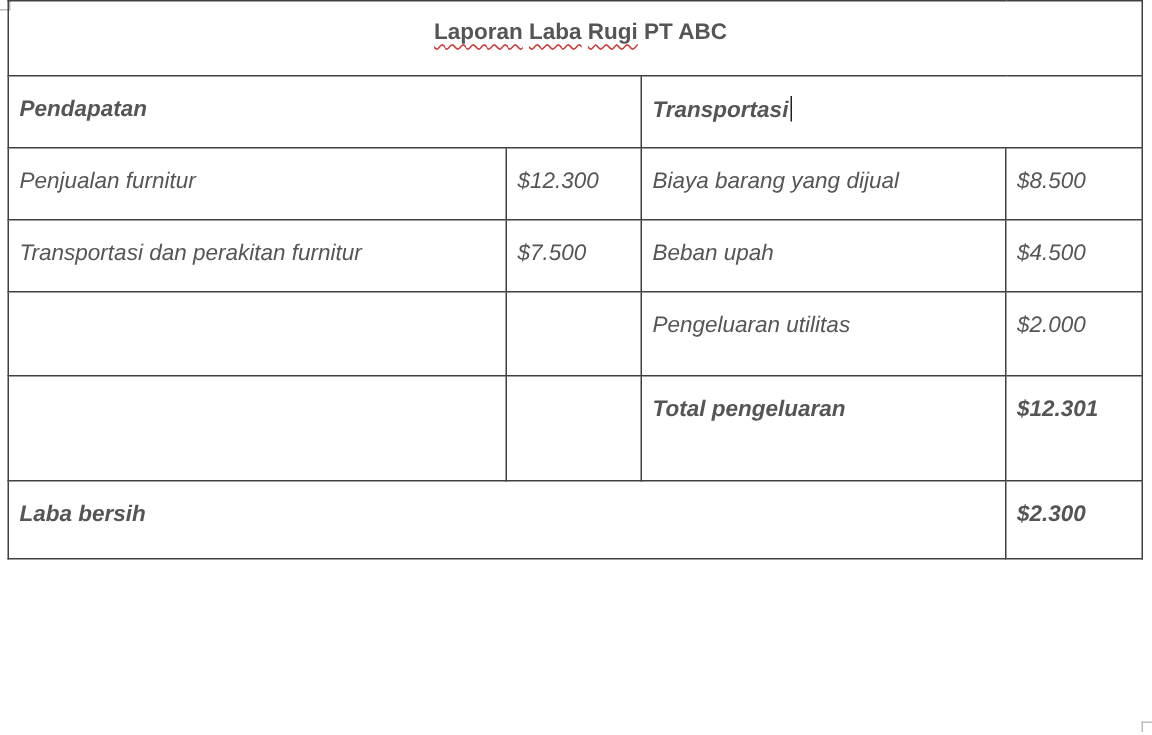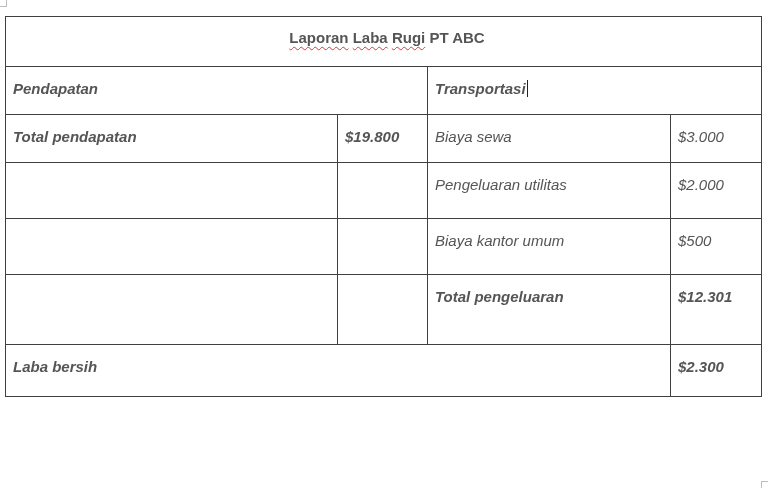--- a/index.html
+++ b/index.html
@@ -22,21 +22,21 @@
       height: 6px;
       border-color: #bdbdbd;
       border-style: solid;
     }
     .corner-tl { left: 0; top: 0; border-width: 0 1px 1px 0; }
     .corner-br { left: 761px; top: 481px; border-width: 1px 0 0 1px; }
 
     table.report {
       position: absolute;
       left: 5px;
-      top: 16px;
+      top: 0;
       width: 756px;
       border-collapse: collapse;
       table-layout: fixed;
     }
     table.report td {
       border: 1.5px solid #404040;
       vertical-align: top;
       padding: 0 0 0 7px;
       box-sizing: border-box;
       overflow: hidden;
@@ -87,36 +87,36 @@
     </tr>
     <tr style="height:48px">
       <td colspan="2" class="bold">
         <span class="txt">Pendapatan</span>
       </td>
       <td colspan="2" class="bold">
         <span class="txt"><span>Transportasi</span><span class="cursor"></span></span>
       </td>
     </tr>
     <tr style="height:48px">
-      <td class="bold"><span class="txt">Total pendapatan</span></td>
-      <td class="bold"><span class="txt">$19.800</span></td>
-      <td><span class="txt">Biaya sewa</span></td>
-      <td><span class="txt">$3.000</span></td>
+      <td><span class="txt">Penjualan furnitur</span></td>
+      <td><span class="txt">$12.300</span></td>
+      <td><span class="txt">Biaya barang yang dijual</span></td>
+      <td><span class="txt">$8.500</span></td>
+    </tr>
+    <tr style="height:48px">
+      <td><span class="txt">Transportasi dan perakitan furnitur</span></td>
+      <td><span class="txt">$7.500</span></td>
+      <td><span class="txt">Beban upah</span></td>
+      <td><span class="txt">$4.500</span></td>
     </tr>
     <tr style="height:56px">
       <td></td>
       <td></td>
       <td><span class="txt">Pengeluaran utilitas</span></td>
       <td><span class="txt">$2.000</span></td>
-    </tr>
-    <tr style="height:56px">
-      <td></td>
-      <td></td>
-      <td><span class="txt">Biaya kantor umum</span></td>
-      <td><span class="txt">$500</span></td>
     </tr>
     <tr style="height:70px">
       <td></td>
       <td></td>
       <td class="bold"><span class="txt">Total pengeluaran</span></td>
       <td class="bold"><span class="txt">$12.301</span></td>
     </tr>
     <tr style="height:52px">
       <td colspan="3" class="bold"><span class="txt">Laba bersih</span></td>
       <td class="bold"><span class="txt">$2.300</span></td>

